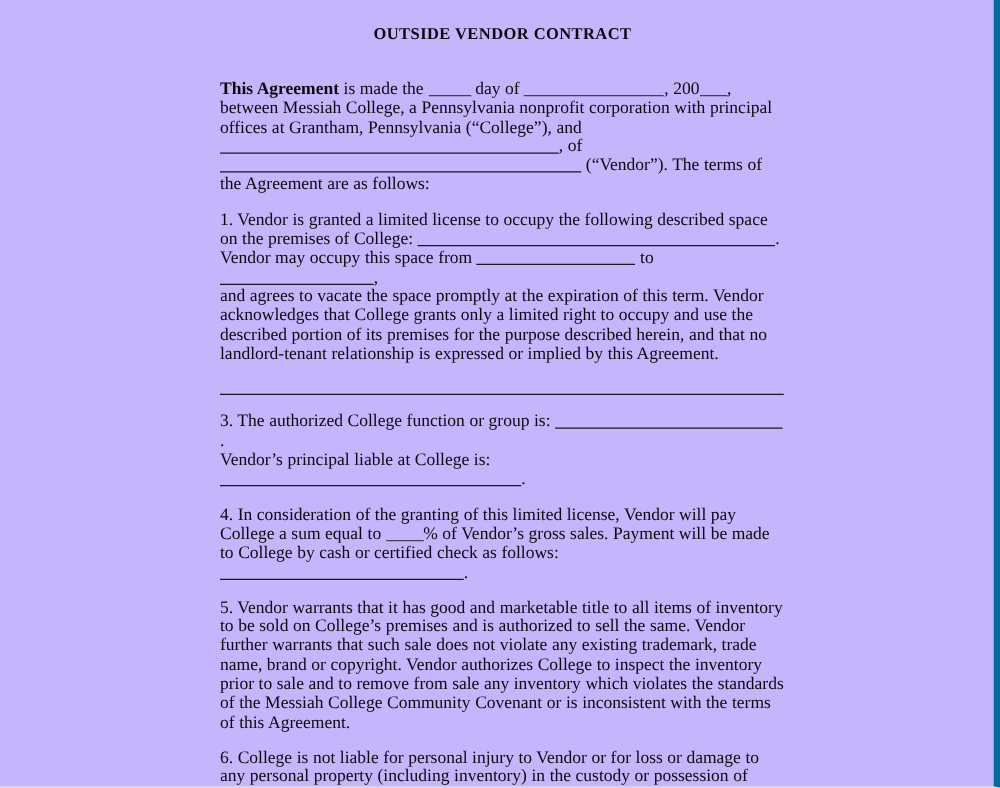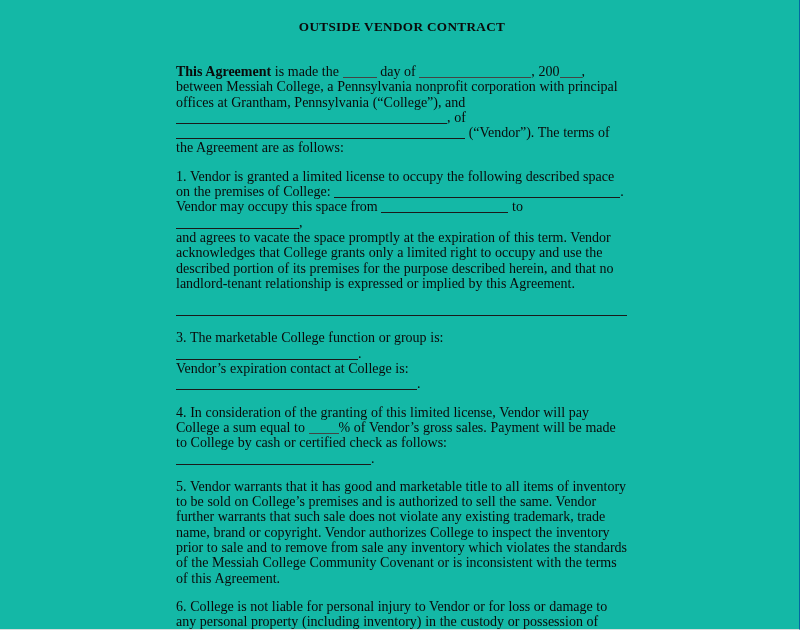--- a/index.html
+++ b/index.html
@@ -14,22 +14,22 @@
     color: #0a0a0a;
     overflow: hidden;
     position: relative;
   }
   .page {
     position: absolute;
     left: 0;
     top: 0;
     width: 800px;
     height: 630px;
-    background: #14b8a6;
-    border-right: 1px solid #0369a1;
+    background: #c4b5fd;
+    border-right: 5px solid #0369a1;
     border-bottom: 1px solid #dcdcdc;
     box-sizing: border-box;
     overflow: hidden;
   }
   .content {
     position: absolute;
     left: 176px;
     top: 0;
     width: 452px;
   }
@@ -111,21 +111,21 @@
     <p class="para"><span>1.</span><span>  Vendor is granted a limited license to occupy the following described space on the premises of College: </span><span class="blank b-college"></span><span>.</span><br><span>Vendor may occupy this space from </span><span class="blank b-from"></span><span> to </span><span class="blank b-to"></span><span>,</span><br><span>and agrees to vacate the space promptly at the expiration of this term.  Vendor acknowledges that College grants only a limited right to occupy and use the described portion of its premises for the purpose described herein, and that no landlord-tenant relationship is expressed or implied by this Agreement.</span></p>
 
     <div class="gap-para"></div>
 
     <div class="rule-row">
         <span class="rule-full"></span>
       </div>
 
     <div class="gap-small"></div>
 
-    <p class="para"><span>3.</span><span>  The marketable College function or group is:  </span><span class="blank b-func"></span><span>.</span><br><span>Vendor’s expiration contact at College is:  </span><span class="blank b-contact"></span><span>.</span></p>
+    <p class="para"><span>3.</span><span>  The authorized College function or group is:  </span><span class="blank b-func"></span><span>.</span><br><span>Vendor’s principal liable at College is:  </span><span class="blank b-contact"></span><span>.</span></p>
 
     <div class="gap-para"></div>
 
     <p class="para"><span>4.</span><span>  In consideration of the granting of this limited license, Vendor will pay College a sum equal to </span><span class="blank faint b-pct"></span><span>% of Vendor’s gross sales.  Payment will be made to College by cash or certified check as follows:  </span><span class="blank b-follows"></span><span>.</span></p>
 
     <div class="gap-para"></div>
 
     <p class="para"><span>5.</span><span>  Vendor warrants that it has good and marketable title to all items of inventory to be sold on College’s premises and is authorized to sell the same.  Vendor further warrants that such sale does not violate any existing trademark, trade name, brand or copyright.  Vendor authorizes College to inspect the inventory prior to sale and to remove from sale any inventory which violates the standards of the Messiah College Community Covenant or is inconsistent with the terms of this Agreement.</span></p>
 
     <div class="gap-para"></div>

